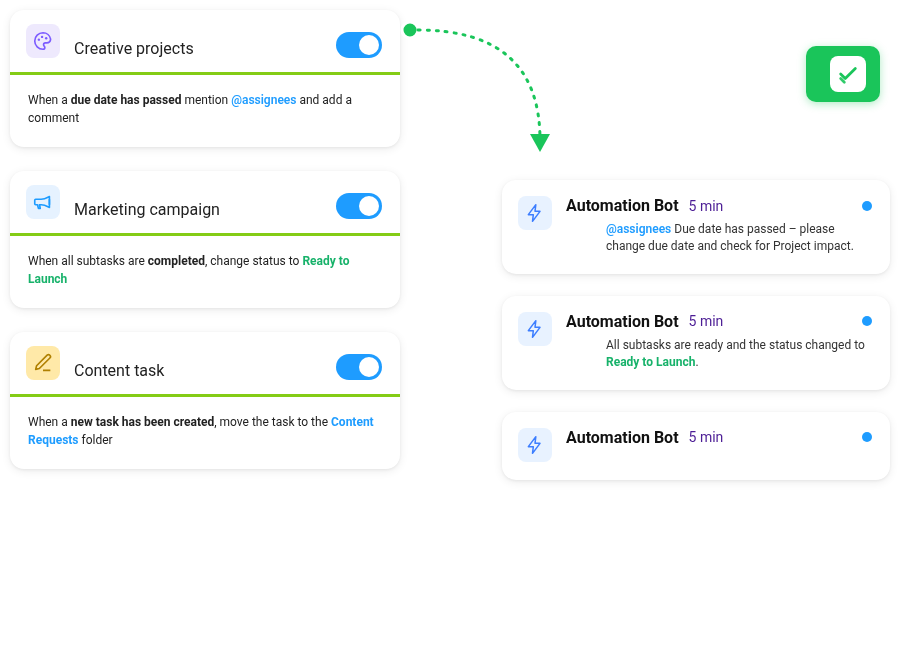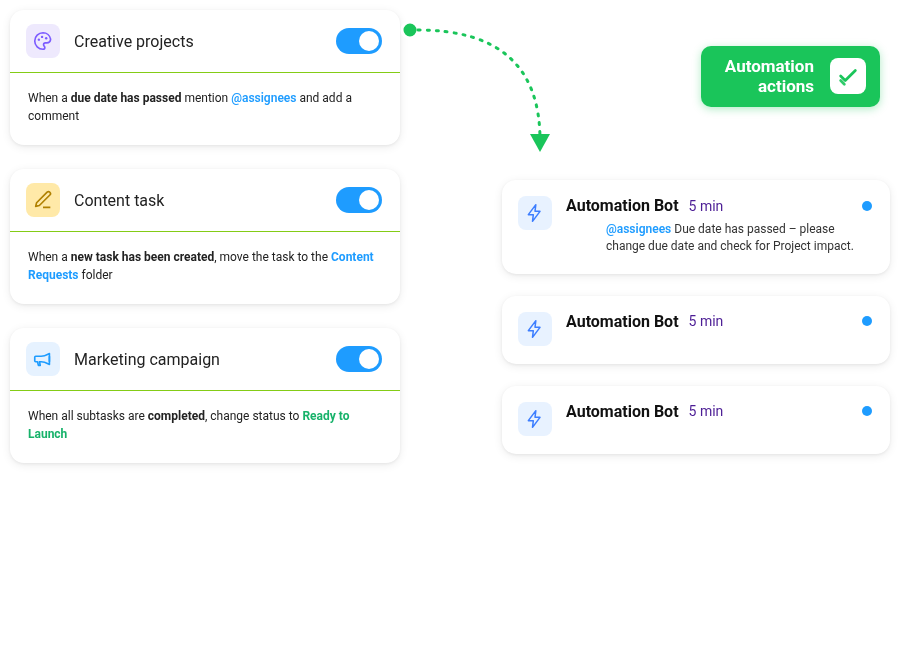--- a/index.html
+++ b/index.html
@@ -21,24 +21,24 @@
     gap: 24px;
   }
   .rule-card {
     background: #fff;
     border-radius: 14px;
     box-shadow: 0 2px 10px rgba(0,0,0,0.08), 0 1px 3px rgba(0,0,0,0.06);
     overflow: hidden;
   }
   .rule-header {
     display: flex;
-    align-items: center;
+    align-items: flex-end;
     padding: 14px 18px 14px 16px;
     gap: 14px;
-    border-bottom: 1px solid #84cc16;
+    border-bottom: 3px solid #84cc16;
   }
   .rule-icon {
     width: 34px; height: 34px;
     border-radius: 8px;
     display: flex; align-items: center; justify-content: center;
     flex: 0 0 auto;
   }
   .rule-icon svg { width: 22px; height: 22px; }
   .icon-purple { background: #eee9fd; }
   .icon-blue   { background: #e6f2ff; }
@@ -168,57 +168,53 @@
             <circle cx="15.5" cy="9" r="1.3" fill="#7c5cff" stroke="none"></circle>
           </svg>
         </div>
       <div class="rule-title">Creative projects</div>
       <div class="toggle"></div>
     </div>
     <div class="rule-body">When a <b>due date has passed</b> mention <span class="mention">@assignees</span> and add a comment</div>
   </div>
     <div class="rule-card">
     <div class="rule-header">
+      <div class="rule-icon icon-blue">
+          <svg viewBox="0 0 24 24" fill="none" stroke="#1e9cff" stroke-width="1.8" stroke-linejoin="round">
+            <path d="M3 10v4a1 1 0 0 0 1 1h2l1 4h2l-.8-4H10c4 0 7 2 9 3V6c-2 1-5 3-9 3H4a1 1 0 0 0-1 1Z"></path>
+            <path d="M19 9v6"></path>
+          </svg>
+        </div>
+      <div class="rule-title">Marketing campaign</div>
+      <div class="toggle"></div>
+    </div>
+    <div class="rule-body">When all subtasks are <b>completed</b>, change status to <span class="status-green">Ready to Launch</span></div>
+  </div>
+    <div class="rule-card">
+    <div class="rule-header">
       <div class="rule-icon icon-yellow">
           <svg viewBox="0 0 24 24" fill="none" stroke="#b08000" stroke-width="1.8" stroke-linejoin="round">
             <path d="M12 20h8"></path>
             <path d="M16.5 3.5a2.1 2.1 0 0 1 3 3L8 18l-4 1 1-4Z"></path>
           </svg>
         </div>
       <div class="rule-title">Content task</div>
       <div class="toggle"></div>
     </div>
     <div class="rule-body">When a <b>new task has been created</b>, move the task to the <span class="link-blue">Content Requests</span> folder</div>
   </div>
-    <div class="rule-card">
-    <div class="rule-header">
-      <div class="rule-icon icon-blue">
-          <svg viewBox="0 0 24 24" fill="none" stroke="#1e9cff" stroke-width="1.8" stroke-linejoin="round">
-            <path d="M3 10v4a1 1 0 0 0 1 1h2l1 4h2l-.8-4H10c4 0 7 2 9 3V6c-2 1-5 3-9 3H4a1 1 0 0 0-1 1Z"></path>
-            <path d="M19 9v6"></path>
-          </svg>
-        </div>
-      <div class="rule-title">Marketing campaign</div>
-      <div class="toggle"></div>
-    </div>
-    <div class="rule-body">When all subtasks are <b>completed</b>, change status to <span class="status-green">Ready to Launch</span></div>
-  </div>
   </div>
 
 <svg class="connector" viewBox="0 0 160 140">
   <circle cx="10" cy="10" r="8" fill="#1ac55a" stroke="#fff" stroke-width="3"></circle>
   <path d="M 18 10 Q 140 10 140 120" fill="none" stroke="#1ac55a" stroke-width="3" stroke-dasharray="2 7" stroke-linecap="round"></path>
   <path d="M 140 132 L 130 114 L 150 114 Z" fill="#1ac55a"></path>
 </svg>
 
 <div class="badge">
-  <div class="badge-text">
-    <div>Automation</div>
-    <div>actions</div>
-  </div>
   <div class="badge-check">
     <svg viewBox="0 0 24 24" fill="none" stroke="#1ac55a" stroke-width="3" stroke-linecap="round" stroke-linejoin="round">
       <path d="M4 12 L9 17 L20 6"></path>
       <path d="M4 17 L8 21" opacity="0.9"></path>
     </svg>
   </div>
 </div>
 
 <div class="right-col" id="bot-list">
     <div class="bot-card">
@@ -241,20 +237,21 @@
         <svg viewBox="0 0 24 24" fill="none" stroke="#3d7eff" stroke-width="1.8" stroke-linejoin="round">
           <path d="M13 2 4 14h6l-1 8 9-12h-6l1-8Z"></path>
         </svg>
       </div>
     <div class="bot-content">
       <div class="bot-head">
         <span class="bot-name">Automation Bot</span>
         <span class="bot-time">5 min</span>
         <span class="bot-dot"></span>
       </div>
+      <div class="bot-msg">All subtasks are ready and the status changed to <span class="status-green">Ready to Launch</span>.</div>
     </div>
   </div>
     <div class="bot-card">
     <div class="bot-icon">
         <svg viewBox="0 0 24 24" fill="none" stroke="#3d7eff" stroke-width="1.8" stroke-linejoin="round">
           <path d="M13 2 4 14h6l-1 8 9-12h-6l1-8Z"></path>
         </svg>
       </div>
     <div class="bot-content">
       <div class="bot-head">

